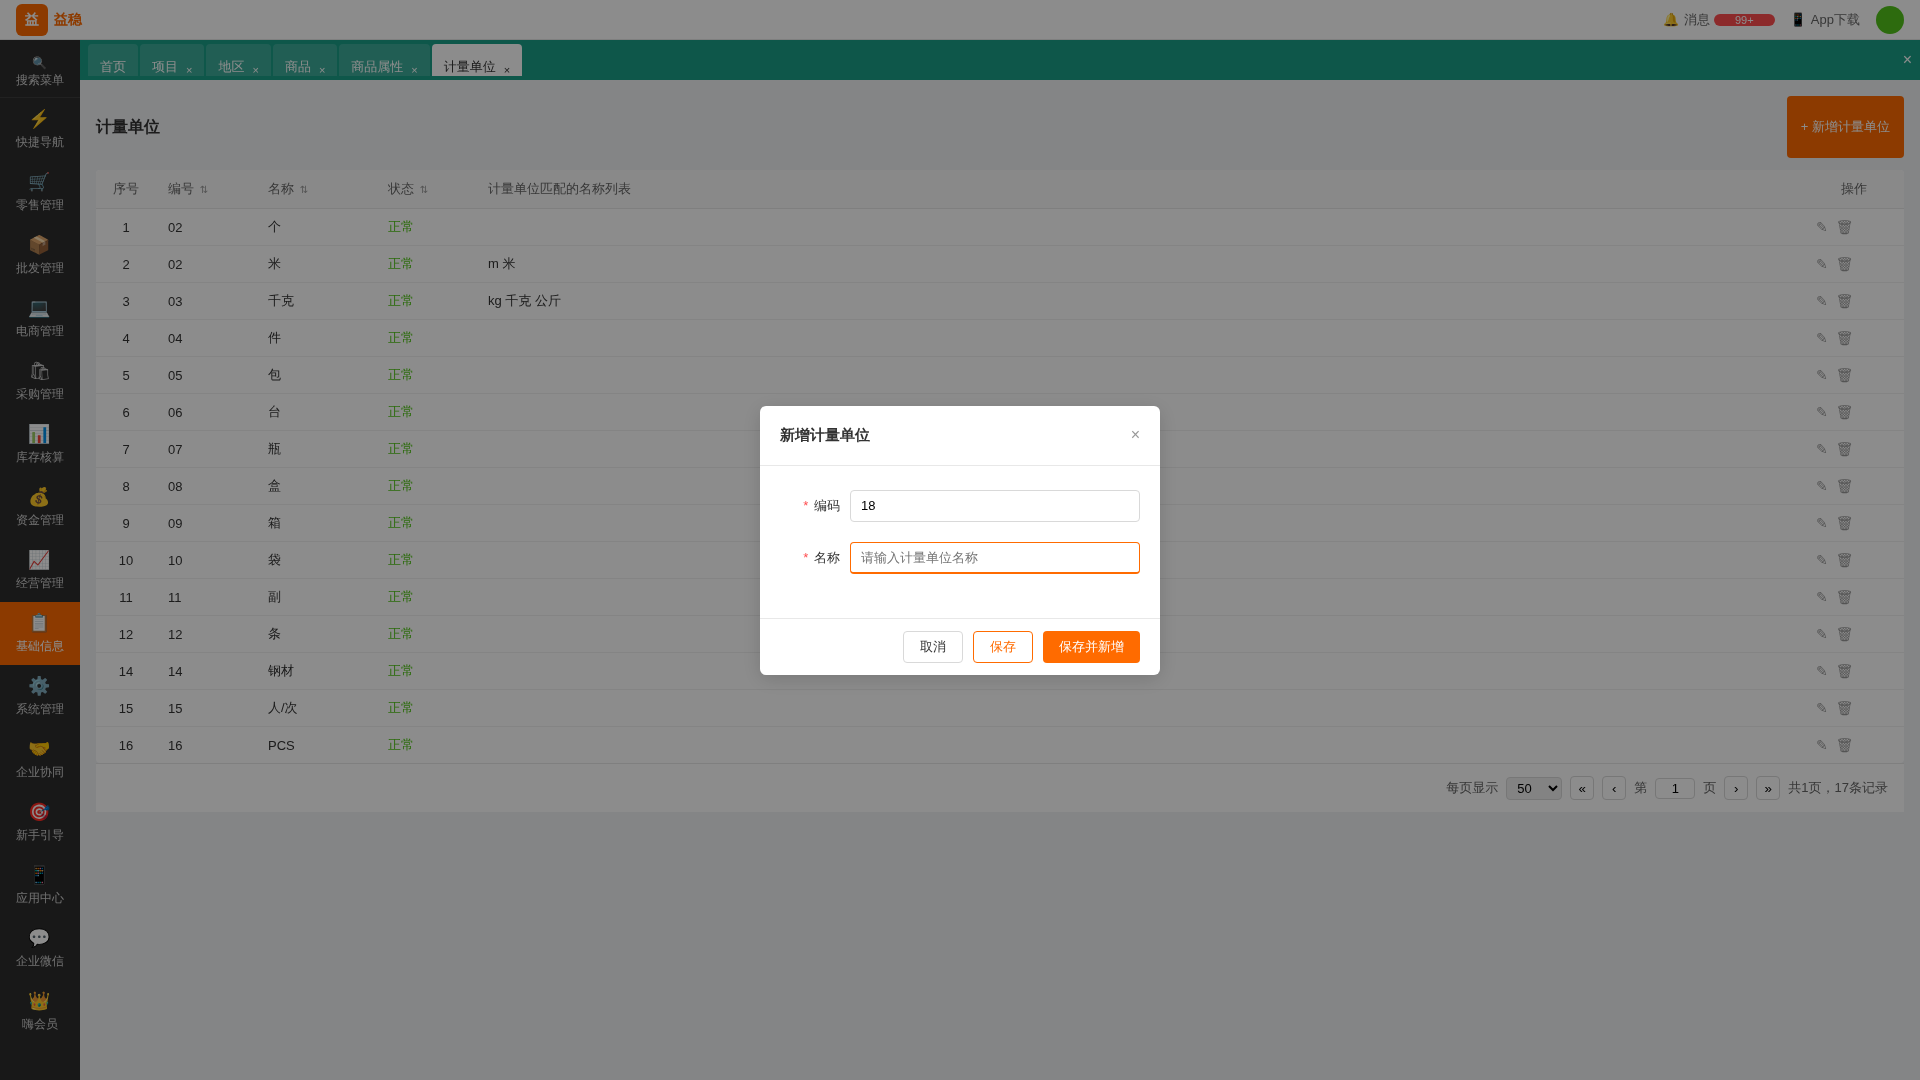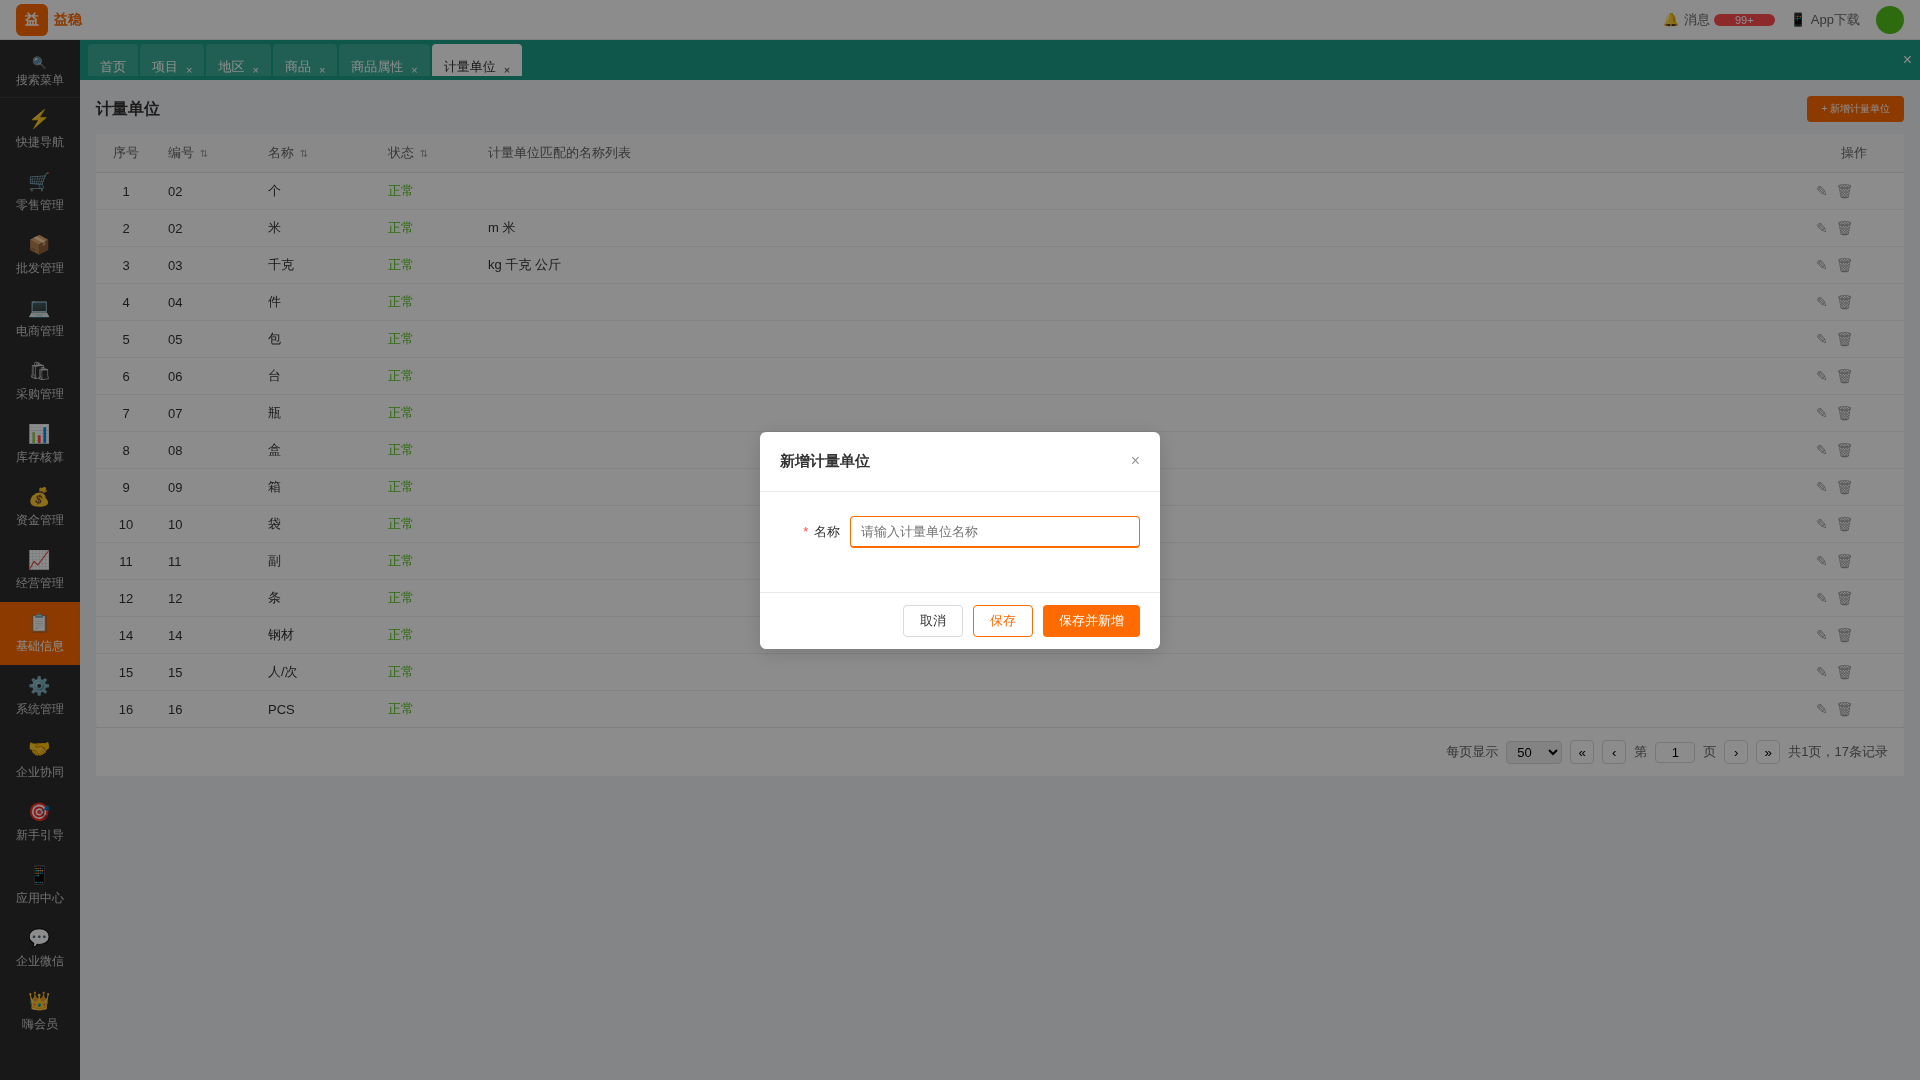--- a/index.html
+++ b/index.html
@@ -36,21 +36,21 @@
     .tab.active { background: #fff; color: #333; }
     .tab-close { font-size: 11px; color: currentColor; cursor: pointer; margin-left: 2px; }
     .tab-bar-close { position: absolute; right: 8px; top: 50%; transform: translateY(-50%); color: #fff; cursor: pointer; font-size: 16px; }
 
     
     .content { flex: 1; padding: 16px; overflow: auto; background: #f0f2f5; position: relative; }
 
     
     .page-header { display: flex; justify-content: space-between; align-items: center; margin-bottom: 12px; }
     .page-title { font-size: 16px; font-weight: bold; color: #333; }
-    .btn-add { background: #ff6b00; color: #fff; border: none; padding: 6px 14px; border-radius: 4px; cursor: pointer; font-size: 10px; margin-left: 8px; }
+    .btn-add { background: #ff6b00; color: #fff; border: none; padding: 22px 14px; border-radius: 4px; cursor: pointer; font-size: 13px; margin-left: 8px; }
 
     
     .table-container { background: #fff; border-radius: 4px; overflow: hidden; }
     table { width: 100%; border-collapse: collapse; }
     thead { background: #fafafa; }
     th { padding: 10px 12px; text-align: left; font-weight: 500; color: #666; font-size: 13px; border-bottom: 1px solid #e8e8e8; white-space: nowrap; }
     td { padding: 9px 12px; border-bottom: 1px solid #f0f0f0; font-size: 13px; color: #333; }
     tr:last-child td { border-bottom: none; }
     .status-normal { color: #52c41a; }
     .action-icons { display: flex; gap: 8px; }
@@ -452,20 +452,27 @@
 <div class="modal-overlay">
   <div class="modal">
     <div class="modal-header">
       <span class="modal-title">新增计量单位</span>
       <span class="modal-close">×</span>
     </div>
     <div class="modal-body">
       <div class="form-item">
         <label class="form-label">
           <span class="required">*</span>
+          <span>编码</span>
+        </label>
+        <input class="form-input" type="text" value="18" style="">
+      </div>
+      <div class="form-item">
+        <label class="form-label">
+          <span class="required">*</span>
           <span>名称</span>
         </label>
         <input class="form-input active" type="text" placeholder="请输入计量单位名称" style="">
       </div>
     </div>
     <div class="modal-footer">
       <button class="btn-cancel">取消</button>
       <button class="btn-save">保存</button>
       <button class="btn-save-new">保存并新增</button>
     </div>

